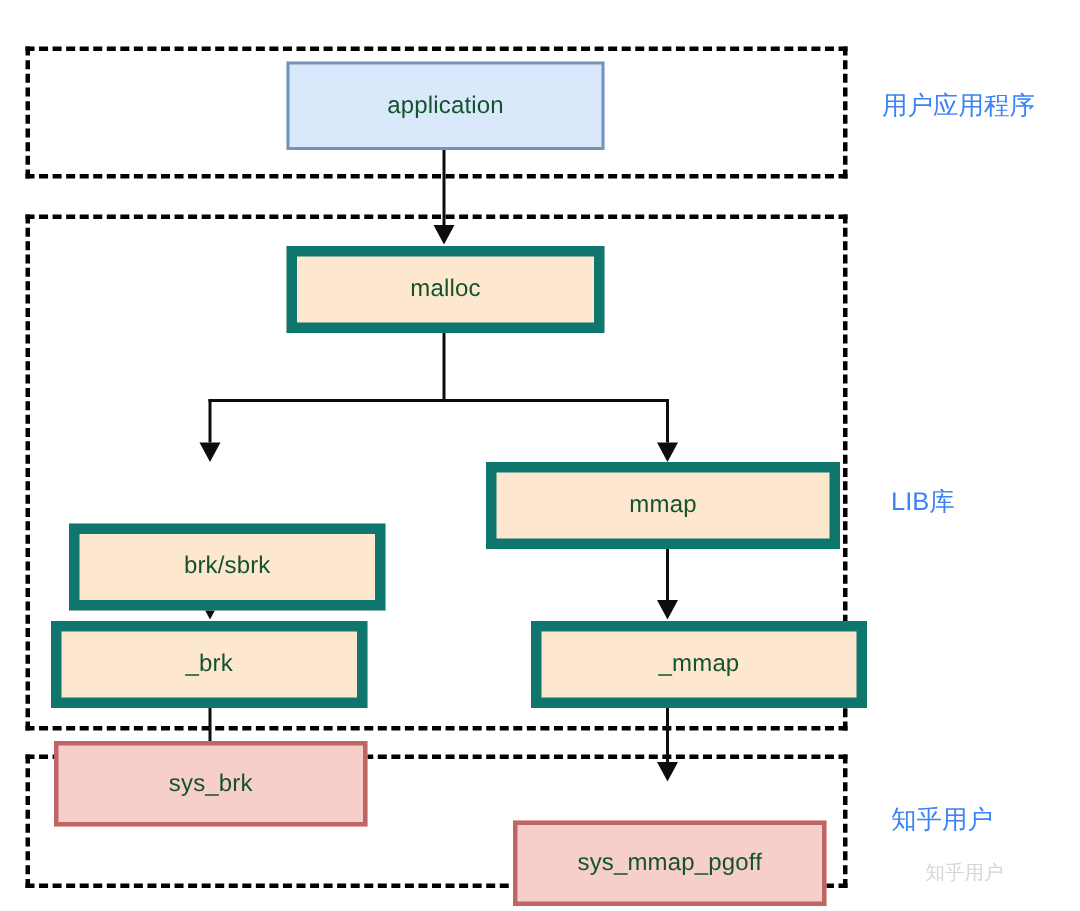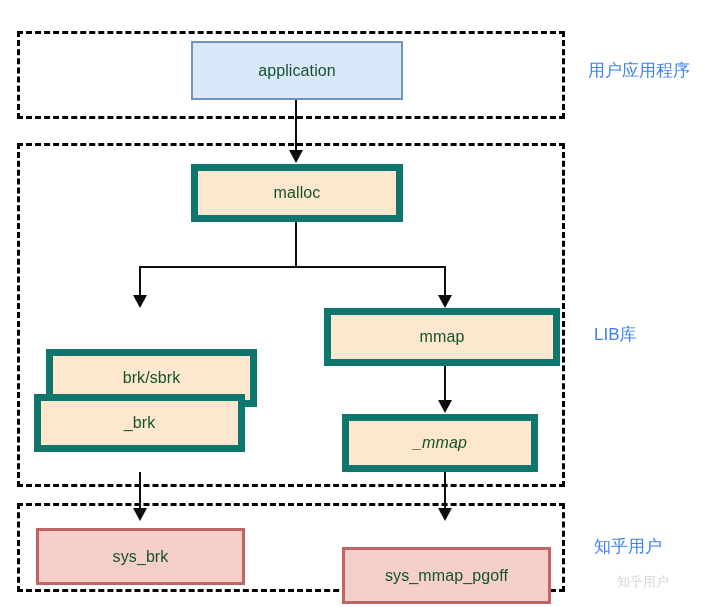--- a/index.html
+++ b/index.html
@@ -120,25 +120,25 @@
   <div class="arrowhead" style="left:438px; top:508px;"></div>
 
   <div class="node app" style="left:191px; top:41px; width:212px; height:59px;">application</div>
 
   <div class="node lib" style="left:191px; top:164px; width:212px; height:58px;">malloc</div>
 
   <div class="node lib" style="left:46px; top:308px; width:211px; height:58px;margin-top:41px;">brk/sbrk</div>
 
   <div class="node lib" style="left:324px; top:308px; width:236px; height:58px;">mmap</div>
 
-  <div class="node lib" style="left:34px; top:394px; width:211px; height:58px;">_brk</div>
+  <div class="node lib" style="left:34px; top:414px; width:211px; height:58px;">_brk</div>
 
-  <div class="node lib" style="left:342px; top:414px; width:196px; height:58px;font-style:italic;">_mmap</div>
+  <div class="node lib" style="left:354px; top:414px; width:224px; height:58px;">_mmap</div>
 
-  <div class="node kern" style="left:36px; top:528px; width:209px; height:57px;">sys_brk</div>
+  <div class="node kern" style="left:36px; top:494px; width:209px; height:57px;">sys_brk</div>
 
   <div class="node kern" style="left:342px; top:547px; width:209px; height:57px;">sys_mmap_pgoff</div>
 
   <div class="side-label" style="left:588px; top:62px;">用户应用程序</div>
 
   <div class="side-label" style="left:594px; top:326px;">LIB库</div>
 
   <div class="side-label" style="left:594px; top:538px;">知乎用户</div>
 
   <div class="watermark" style="left:617px; top:575px;">知乎用户</div>

